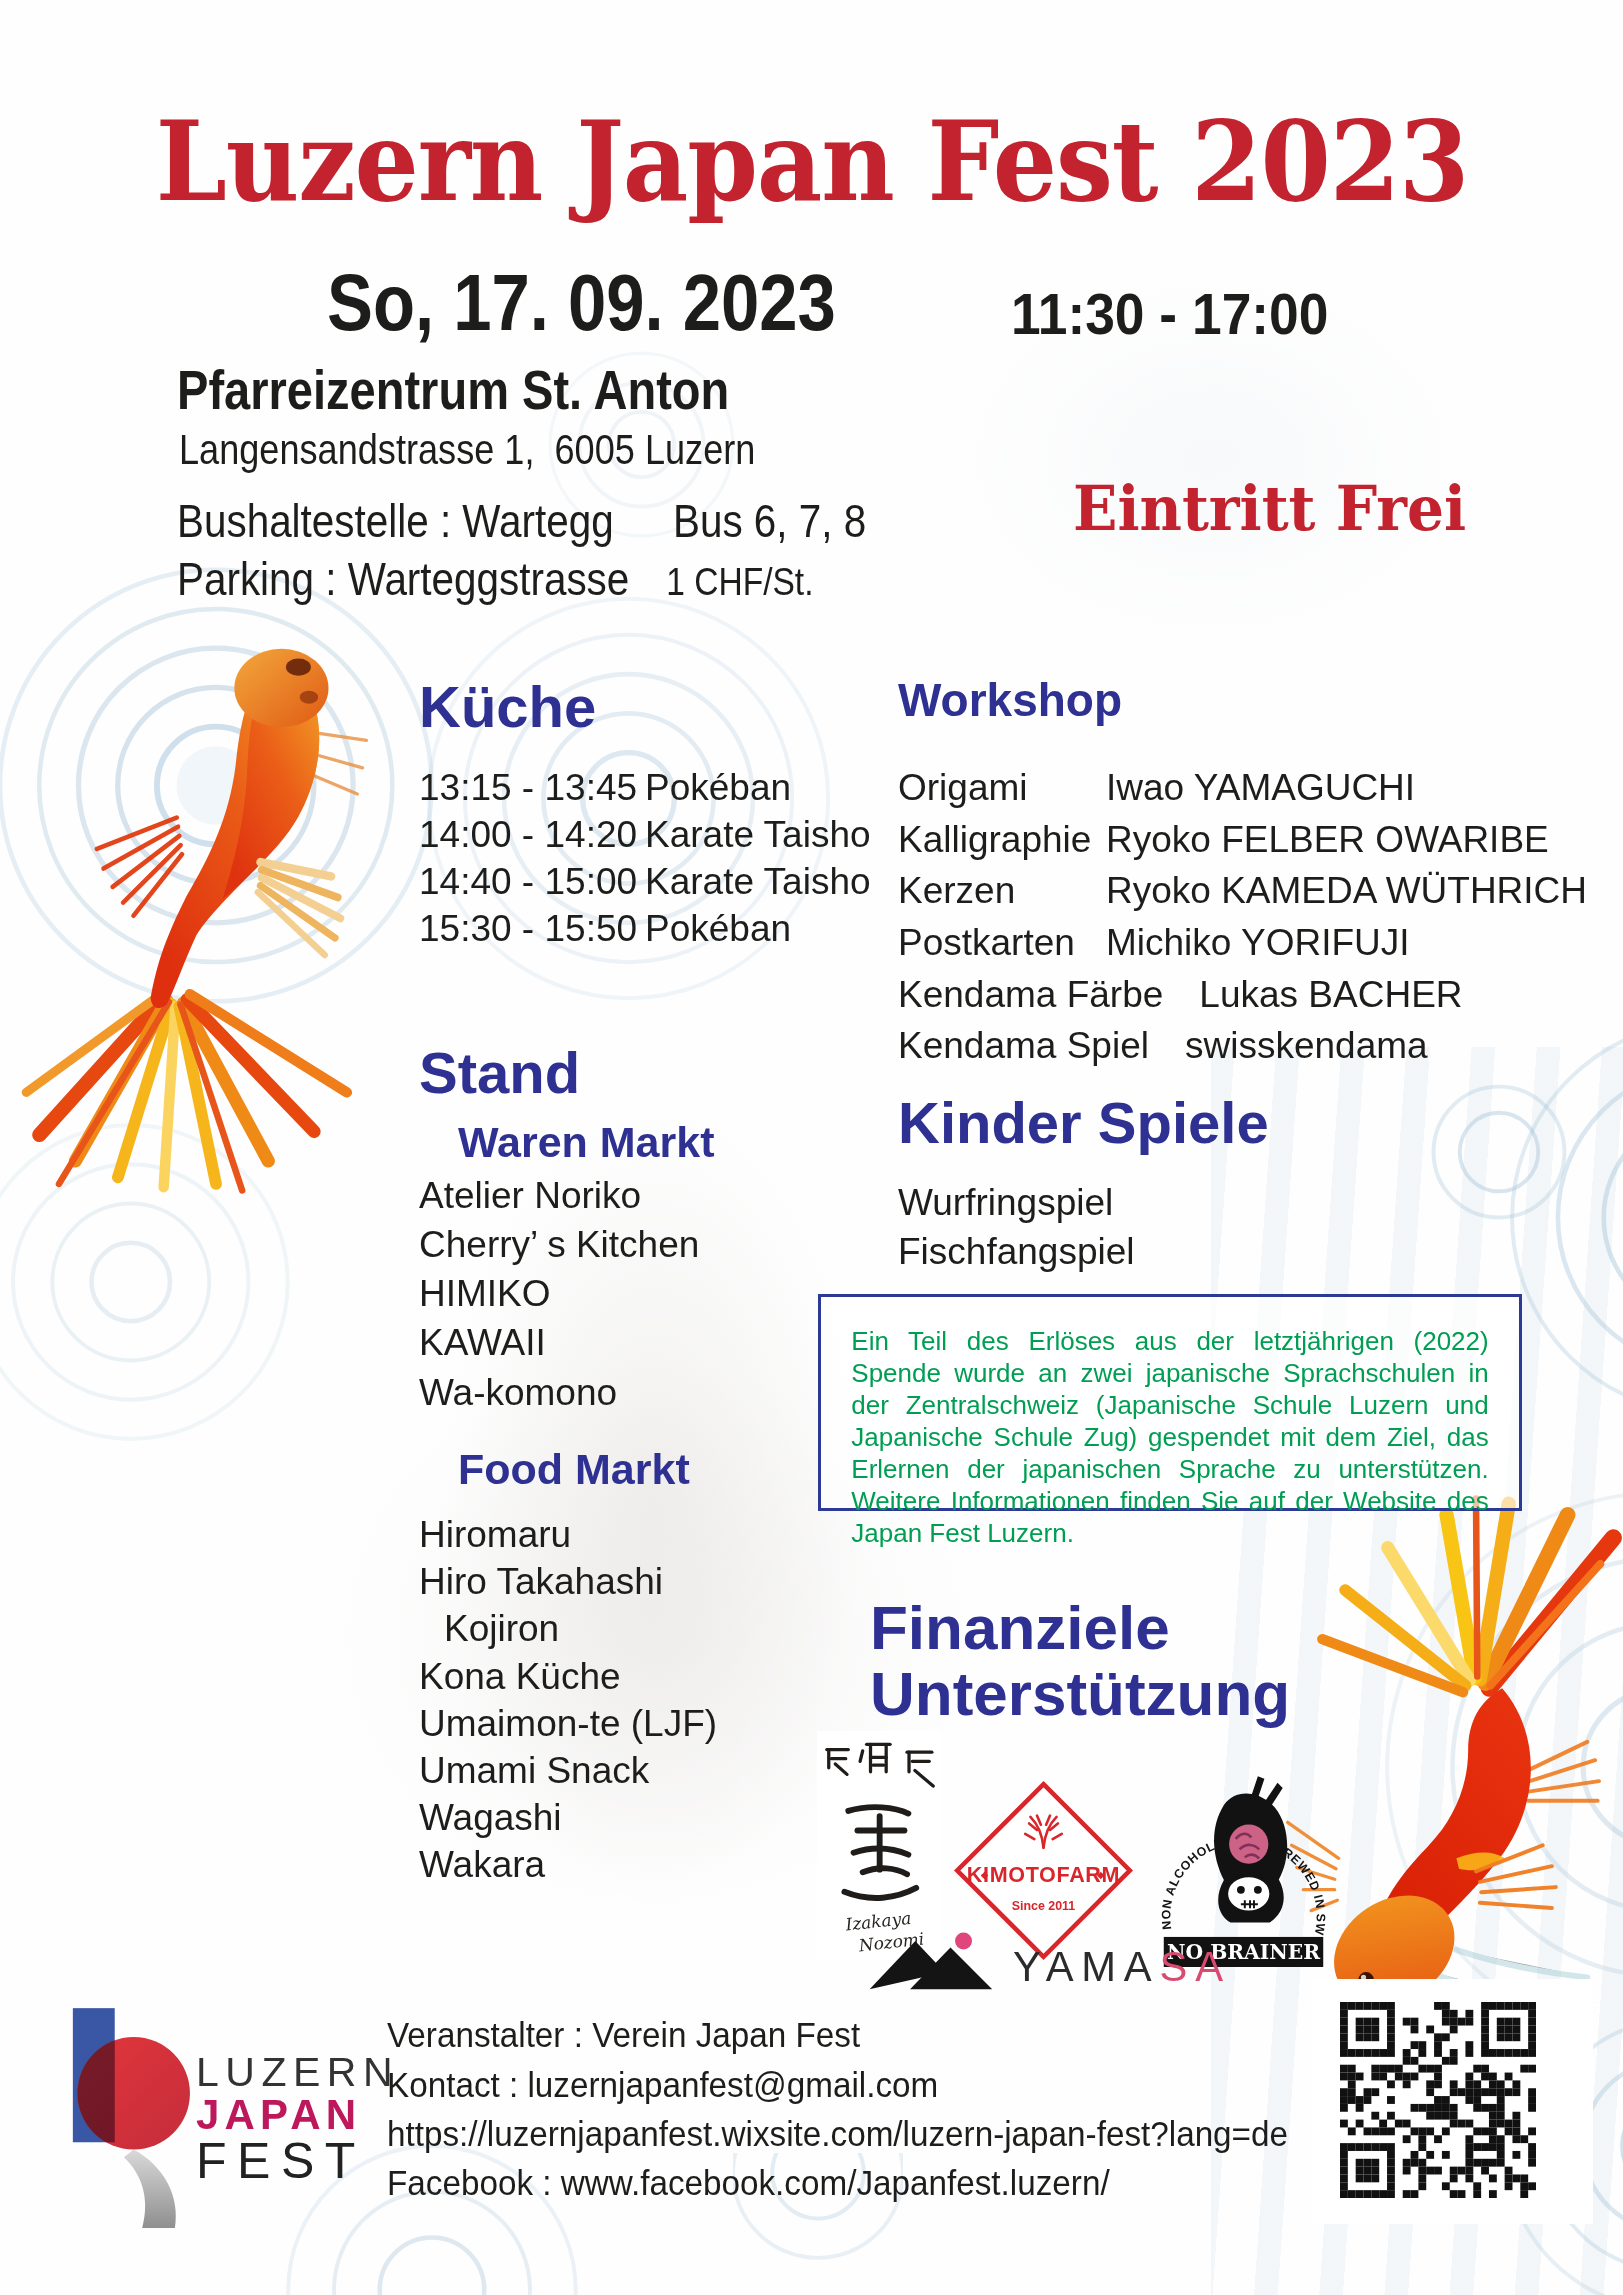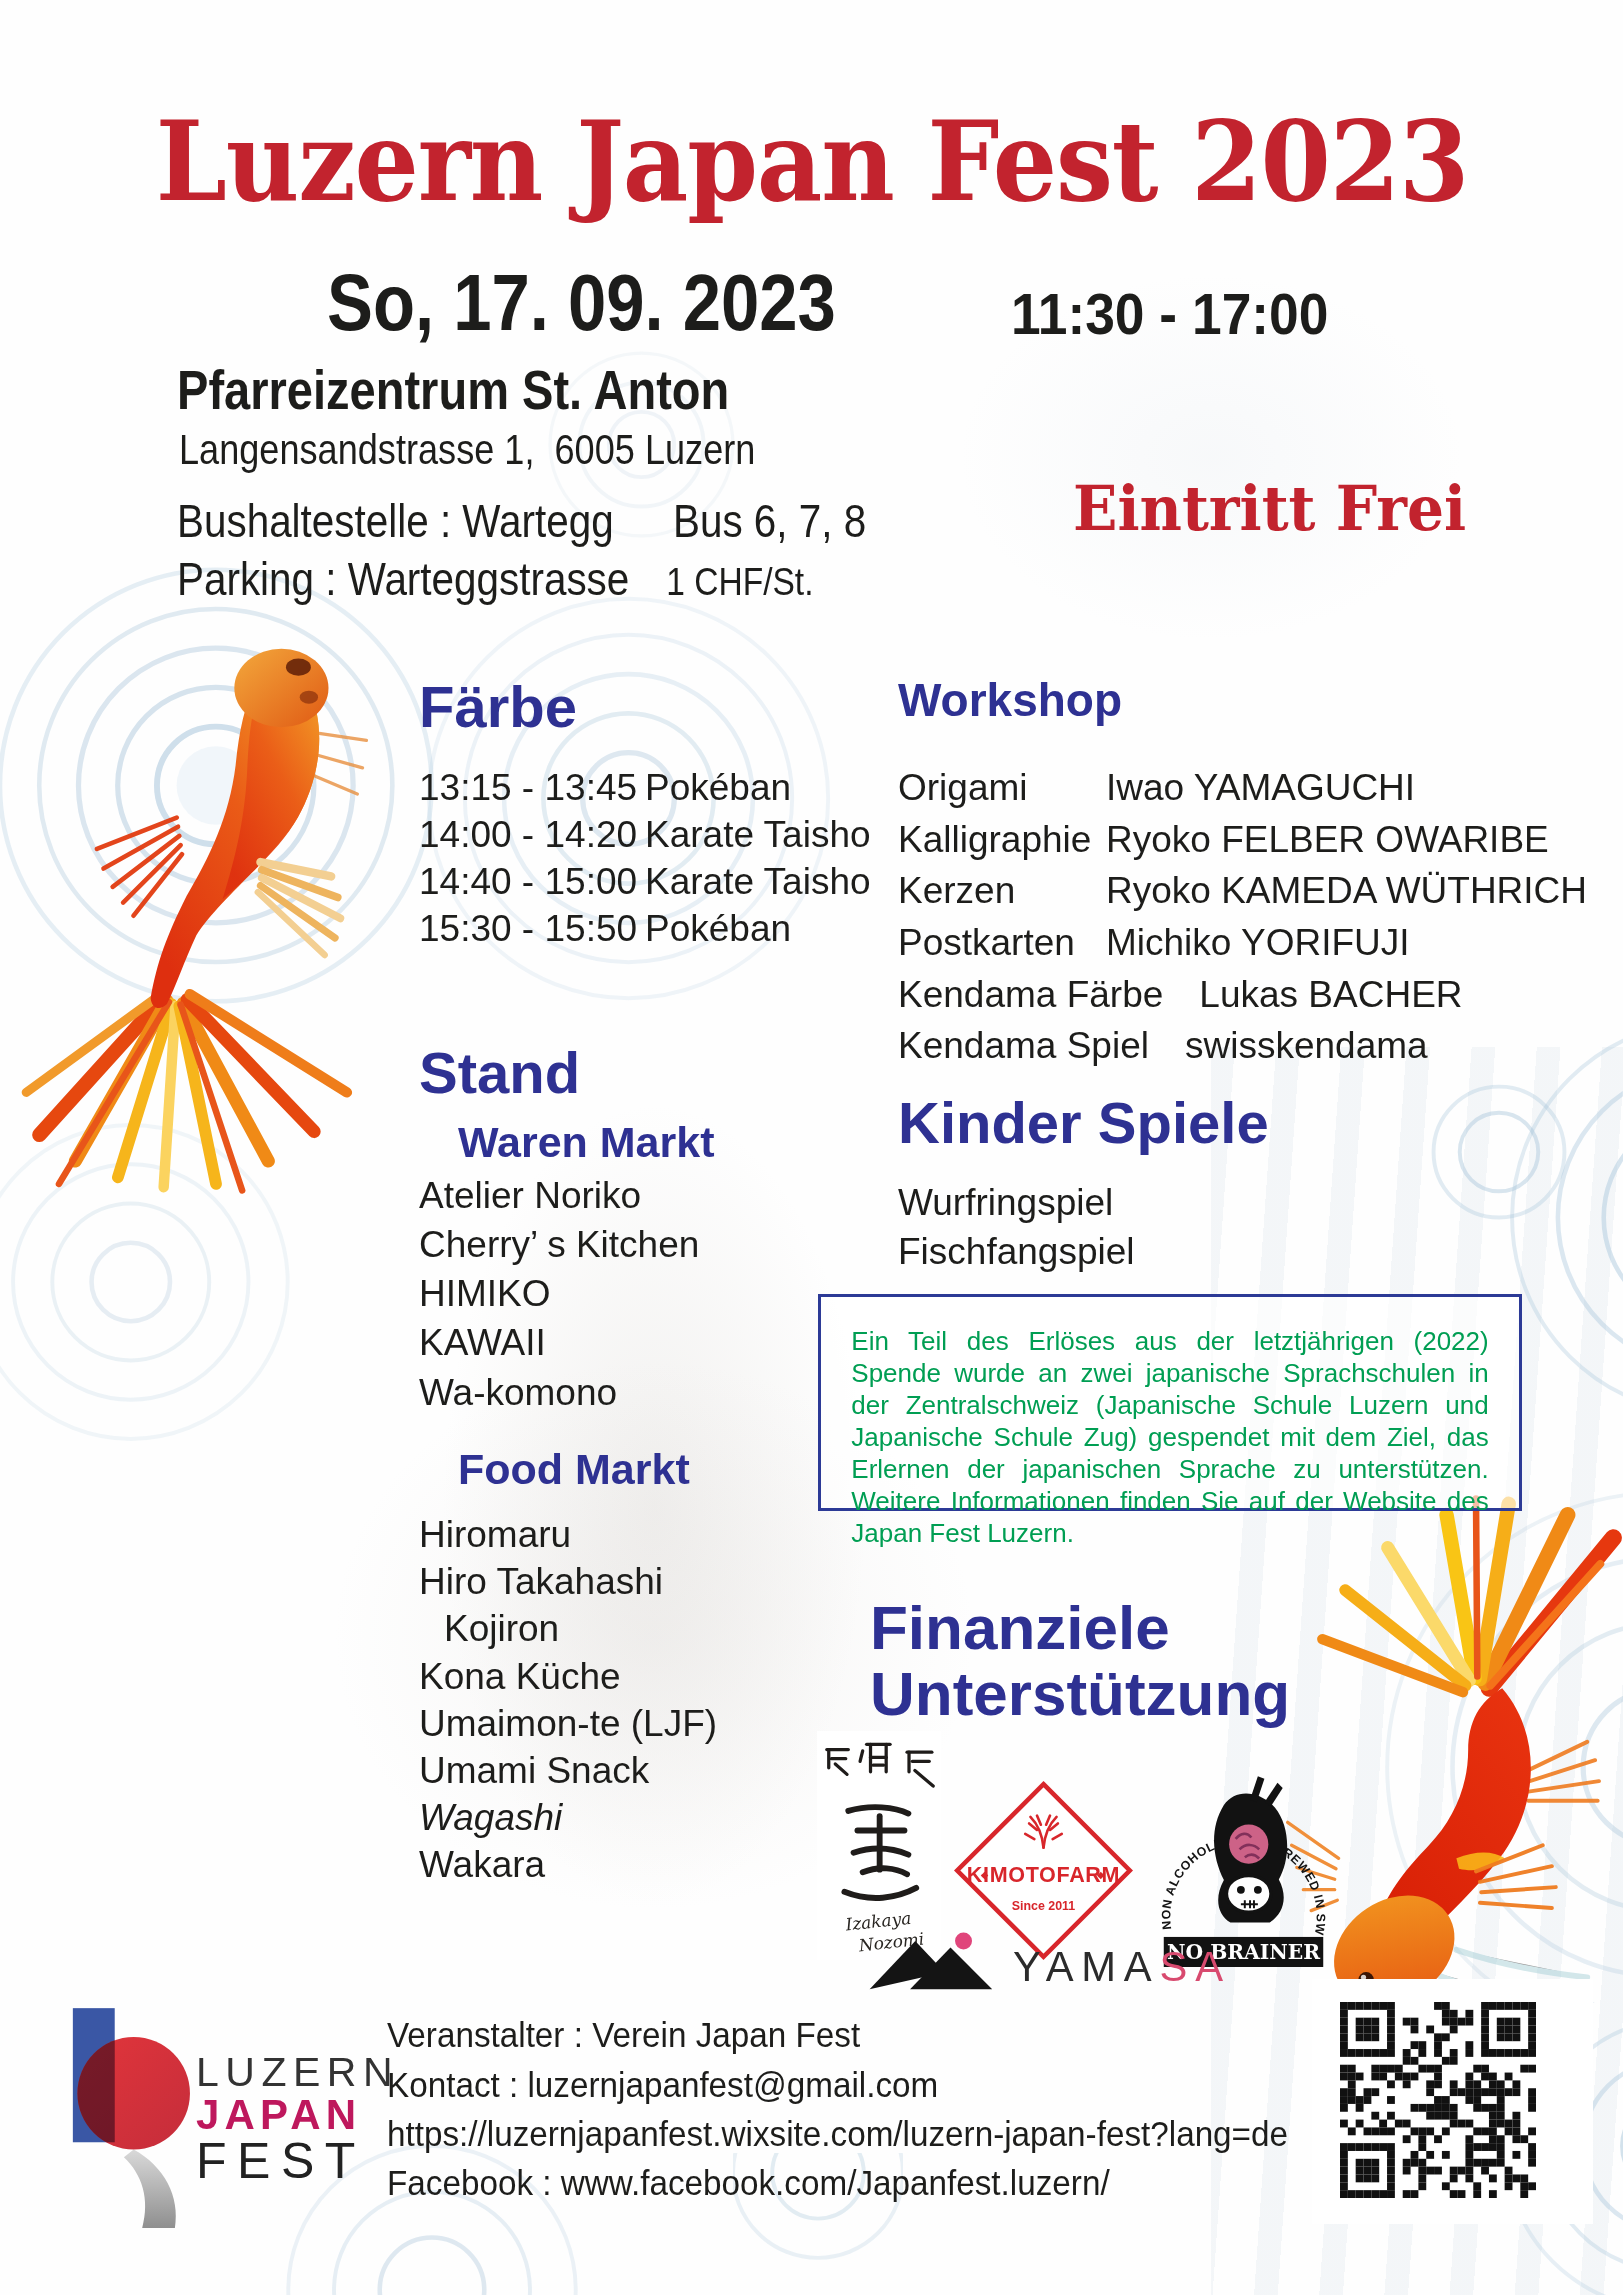--- a/index.html
+++ b/index.html
@@ -274,21 +274,21 @@
     </span>
   </div>
   <div class="abs" style="left:177px;top:551px;">
     <span class="cond" style="transform:scaleX(.86);font-size:47px;">
       <span>Parking : Warteggstrasse</span><span style="display:inline-block;width:43px;"></span><span style="font-size:39px;">1 CHF/St.</span>
     </span>
   </div>
 
   <div class="abs" style="left:1073px;top:472px;font-family:'DejaVu Serif',serif;font-weight:bold;font-size:62px;color:var(--red);transform:scaleX(.94);transform-origin:0 50%;">Eintritt Frei</div>
 
-  <div class="abs blue-h" style="left:419px;top:673px;font-size:58px;">Färbe</div>
+  <div class="abs blue-h" style="left:419px;top:673px;font-size:58px;">Küche</div>
   <div class="abs item" style="left:419px;top:767px;"><span class="row-time">13:15 - 13:45</span><span>Pokéban</span></div>
   <div class="abs item" style="left:419px;top:814px;"><span class="row-time">14:00 - 14:20</span><span>Karate Taisho</span></div>
   <div class="abs item" style="left:419px;top:861px;"><span class="row-time">14:40 - 15:00</span><span>Karate Taisho</span></div>
   <div class="abs item" style="left:419px;top:908px;"><span class="row-time">15:30 - 15:50</span><span>Pokéban</span></div>
 
   <div class="abs blue-h" style="left:898px;top:673px;font-size:46px;">Workshop</div>
   <div class="abs item" style="left:898px;top:767px;"><span class="row-name">Origami</span><span>Iwao YAMAGUCHI</span></div>
   <div class="abs item" style="left:898px;top:819px;"><span class="row-name">Kalligraphie</span><span>Ryoko FELBER OWARIBE</span></div>
   <div class="abs item" style="left:898px;top:870px;"><span class="row-name">Kerzen</span><span>Ryoko KAMEDA WÜTHRICH</span></div>
   <div class="abs item" style="left:898px;top:922px;"><span class="row-name">Postkarten</span><span>Michiko YORIFUJI</span></div>
@@ -311,21 +311,21 @@
     <p>Ein Teil des Erlöses aus der letztjährigen (2022) Spende wurde an zwei japanische Sprachschulen in der Zentralschweiz (Japanische Schule Luzern und Japanische Schule Zug) gespendet mit dem Ziel, das Erlernen der japanischen Sprache zu unterstützen. Weitere Informationen finden Sie auf der Website des Japan Fest Luzern.</p>
   </div>
 
   <div class="abs blue-h" style="left:458px;top:1445px;font-size:43px;">Food Markt</div>
   <div class="abs item" style="left:419px;top:1514px;">Hiromaru</div>
   <div class="abs item" style="left:419px;top:1561px;">Hiro Takahashi</div>
   <div class="abs item" style="left:444px;top:1608px;">Kojiron</div>
   <div class="abs item" style="left:419px;top:1656px;">Kona Küche</div>
   <div class="abs item" style="left:419px;top:1703px;">Umaimon-te (LJF)</div>
   <div class="abs item" style="left:419px;top:1750px;">Umami Snack</div>
-  <div class="abs item" style="left:419px;top:1797px;font-style:italic;">Wagashi</div>
+  <div class="abs item" style="left:419px;top:1797px;">Wagashi</div>
   <div class="abs item" style="left:419px;top:1844px;">Wakara</div>
 
   <div class="abs blue-h" style="left:870px;top:1595px;font-size:62px;line-height:1.06;">
     <div>Finanziele</div>
     <div>Unterstützung</div>
   </div>
 
   <div class="abs" style="left:817px;top:1731px;width:124px;height:229px;background:#ffffff;">
     <svg width="124" height="229" viewBox="0 0 190 350">
       <g stroke="#1f1c1a" stroke-linecap="round" fill="none">

